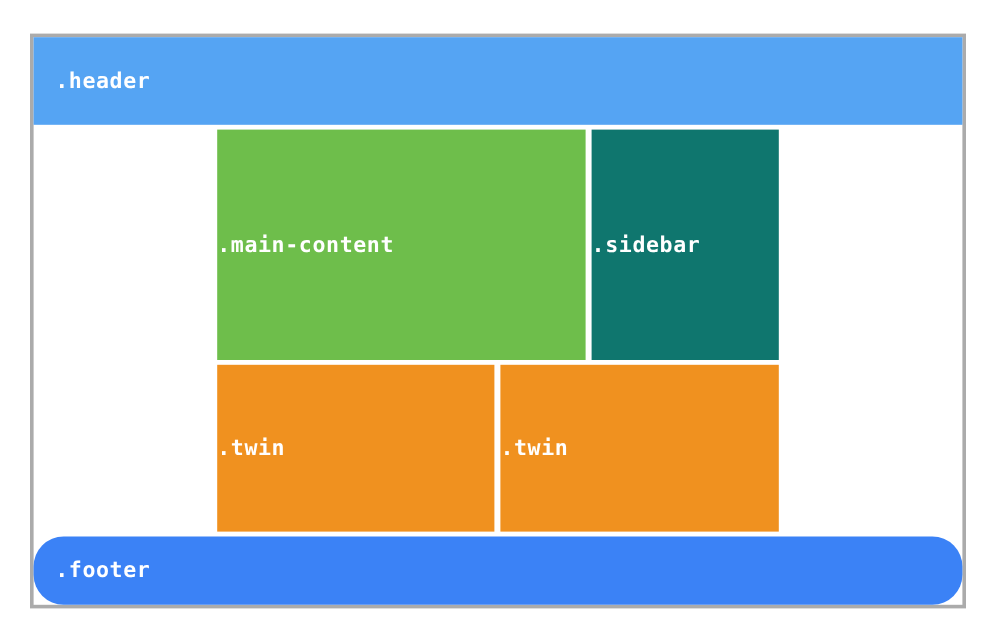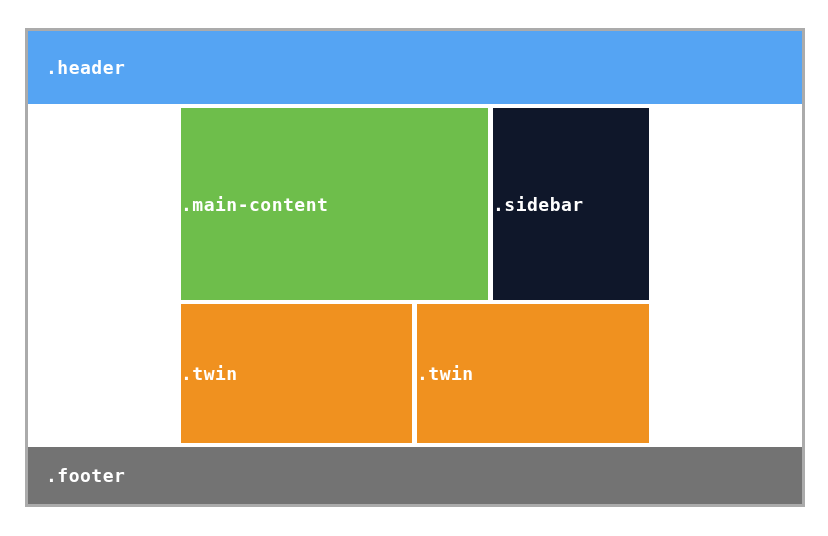--- a/index.html
+++ b/index.html
@@ -72,29 +72,29 @@
 <div class="frame">
 
   <div class="box bar box-header" style="background-color: rgb(85, 164, 243);">
     <span class="lbl">.header</span>
   </div>
 
   <div class="box box-main" style="background-color: rgb(110, 190, 75);">
     <span class="lbl">.main-content</span>
   </div>
 
-  <div class="box box-sidebar" style="background-color: #0f172a;">
+  <div class="box box-sidebar" style="background-color: #0f766e;">
     <span class="lbl">.sidebar</span>
   </div>
 
   <div class="box box-twin-left" style="background-color: rgb(240, 145, 31);">
     <span class="lbl">.twin</span>
   </div>
 
   <div class="box box-twin-right" style="background-color: rgb(240, 145, 31);">
     <span class="lbl">.twin</span>
   </div>
 
-  <div class="box bar box-footer" style="background-color: #737373;">
+  <div class="box bar box-footer" style="background-color: #3b82f6; border-radius: 25px;">
     <span class="lbl">.footer</span>
   </div>
 
 </div>
 
 </body></html>

